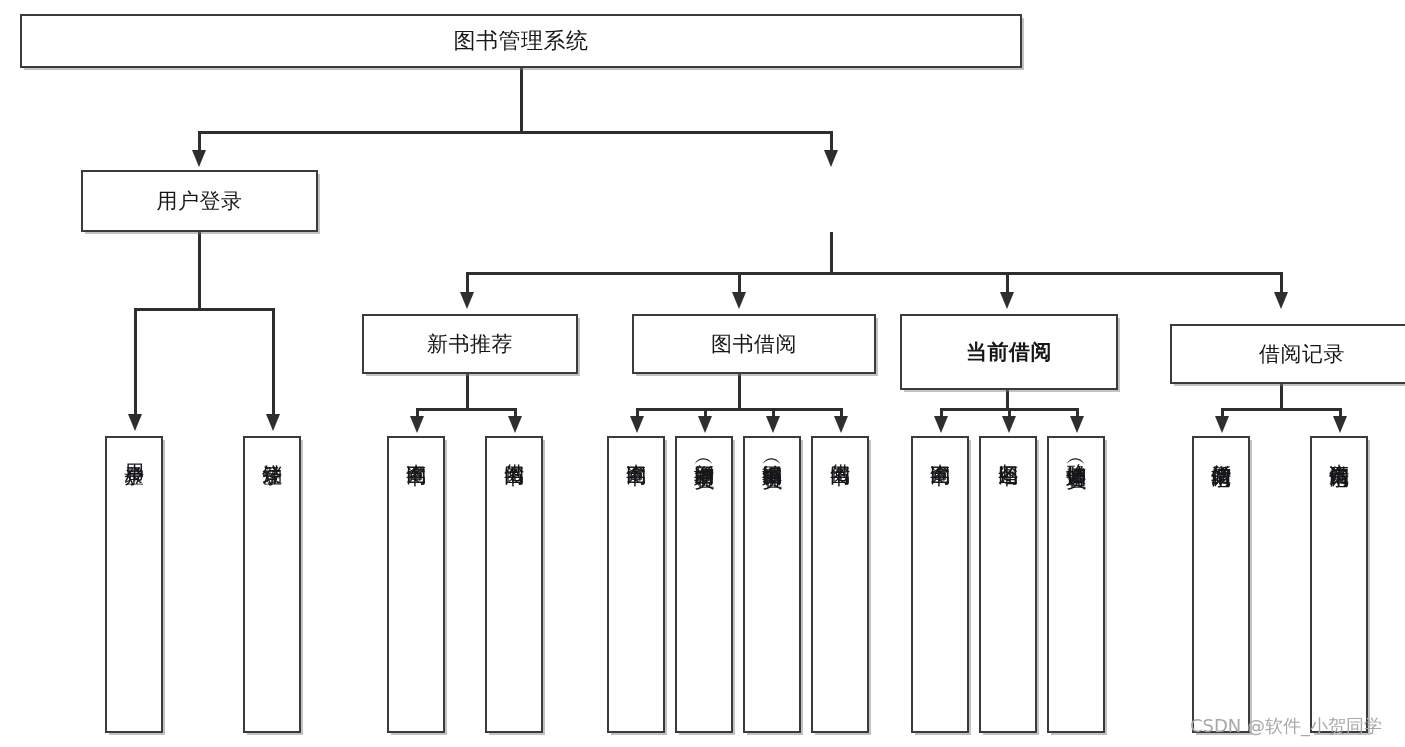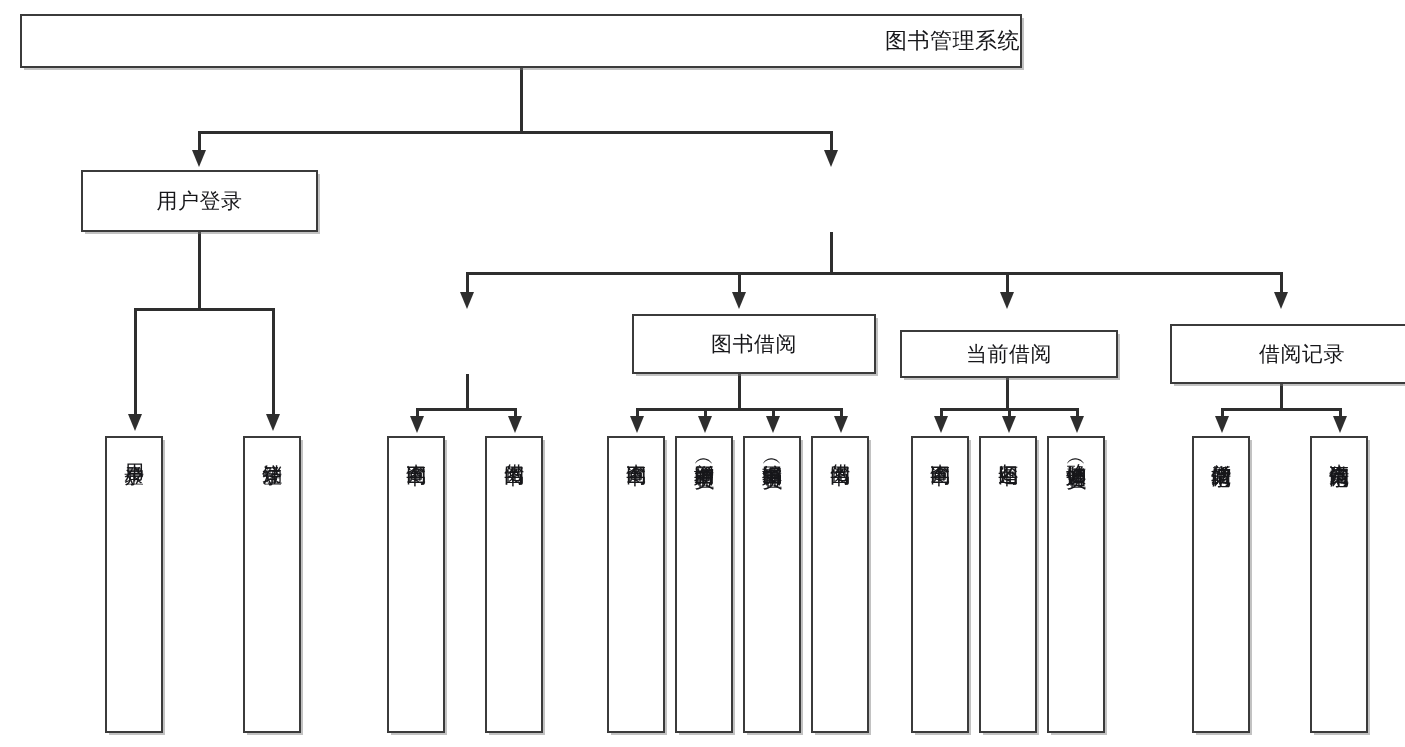--- a/index.html
+++ b/index.html
@@ -139,32 +139,35 @@
   <div class="line-v" style="left:1076px; top:408px; height:10px;"></div>
   <div class="arrow" style="left:1070px; top:416px;"></div>
 
   <div class="line-v" style="left:1280px; top:374px; height:36px;"></div>
   <div class="line-h" style="left:1221px; top:408px; width:120px;"></div>
   <div class="line-v" style="left:1221px; top:408px; height:10px;"></div>
   <div class="arrow" style="left:1215px; top:416px;"></div>
   <div class="line-v" style="left:1339px; top:408px; height:10px;"></div>
   <div class="arrow" style="left:1333px; top:416px;"></div>
 
-  <div class="node root" style="left:20px; top:14px; width:1002px; height:54px;justify-content:flex-end;">
+  <div class="node root" style="left:20px; top:14px; width:1002px; height:54px;">
     <span class="label">图书管理系统</span>
   </div>
 
   <div class="node" style="left:81px; top:170px; width:237px; height:62px;">
     <span class="label">用户登录</span>
   </div>
 
+  <div class="node" style="left:362px; top:314px; width:216px; height:60px;">
+    <span class="label">新书推荐</span>
+  </div>
   <div class="node" style="left:632px; top:314px; width:244px; height:60px;">
     <span class="label">图书借阅</span>
   </div>
-  <div class="node" style="left:900px; top:330px; width:218px; height:48px;">
+  <div class="node" style="left:900px; top:314px; width:218px; height:76px;font-weight:bold;">
     <span class="label">当前借阅</span>
   </div>
   <div class="node" style="left:1170px; top:324px; width:264px; height:60px;">
     <span class="label">借阅记录</span>
   </div>
 
   <div class="node vert" style="left:105px; top:436px; width:58px; height:297px;">
     <span class="label">用户登录</span>
   </div>
   <div class="node vert" style="left:243px; top:436px; width:58px; height:297px;">
@@ -201,14 +204,15 @@
     <span class="label">确认归还（管理员）</span>
   </div>
 
   <div class="node vert" style="left:1192px; top:436px; width:58px; height:297px;">
     <span class="label">新增借阅记录</span>
   </div>
   <div class="node vert" style="left:1310px; top:436px; width:58px; height:297px;">
     <span class="label">查询借阅记录</span>
   </div>
 
+  <div id="watermark" style="left:1190px; top:714px;">CSDN @软件_小贺同学</div>
 
 </div>
 
 </body></html>

